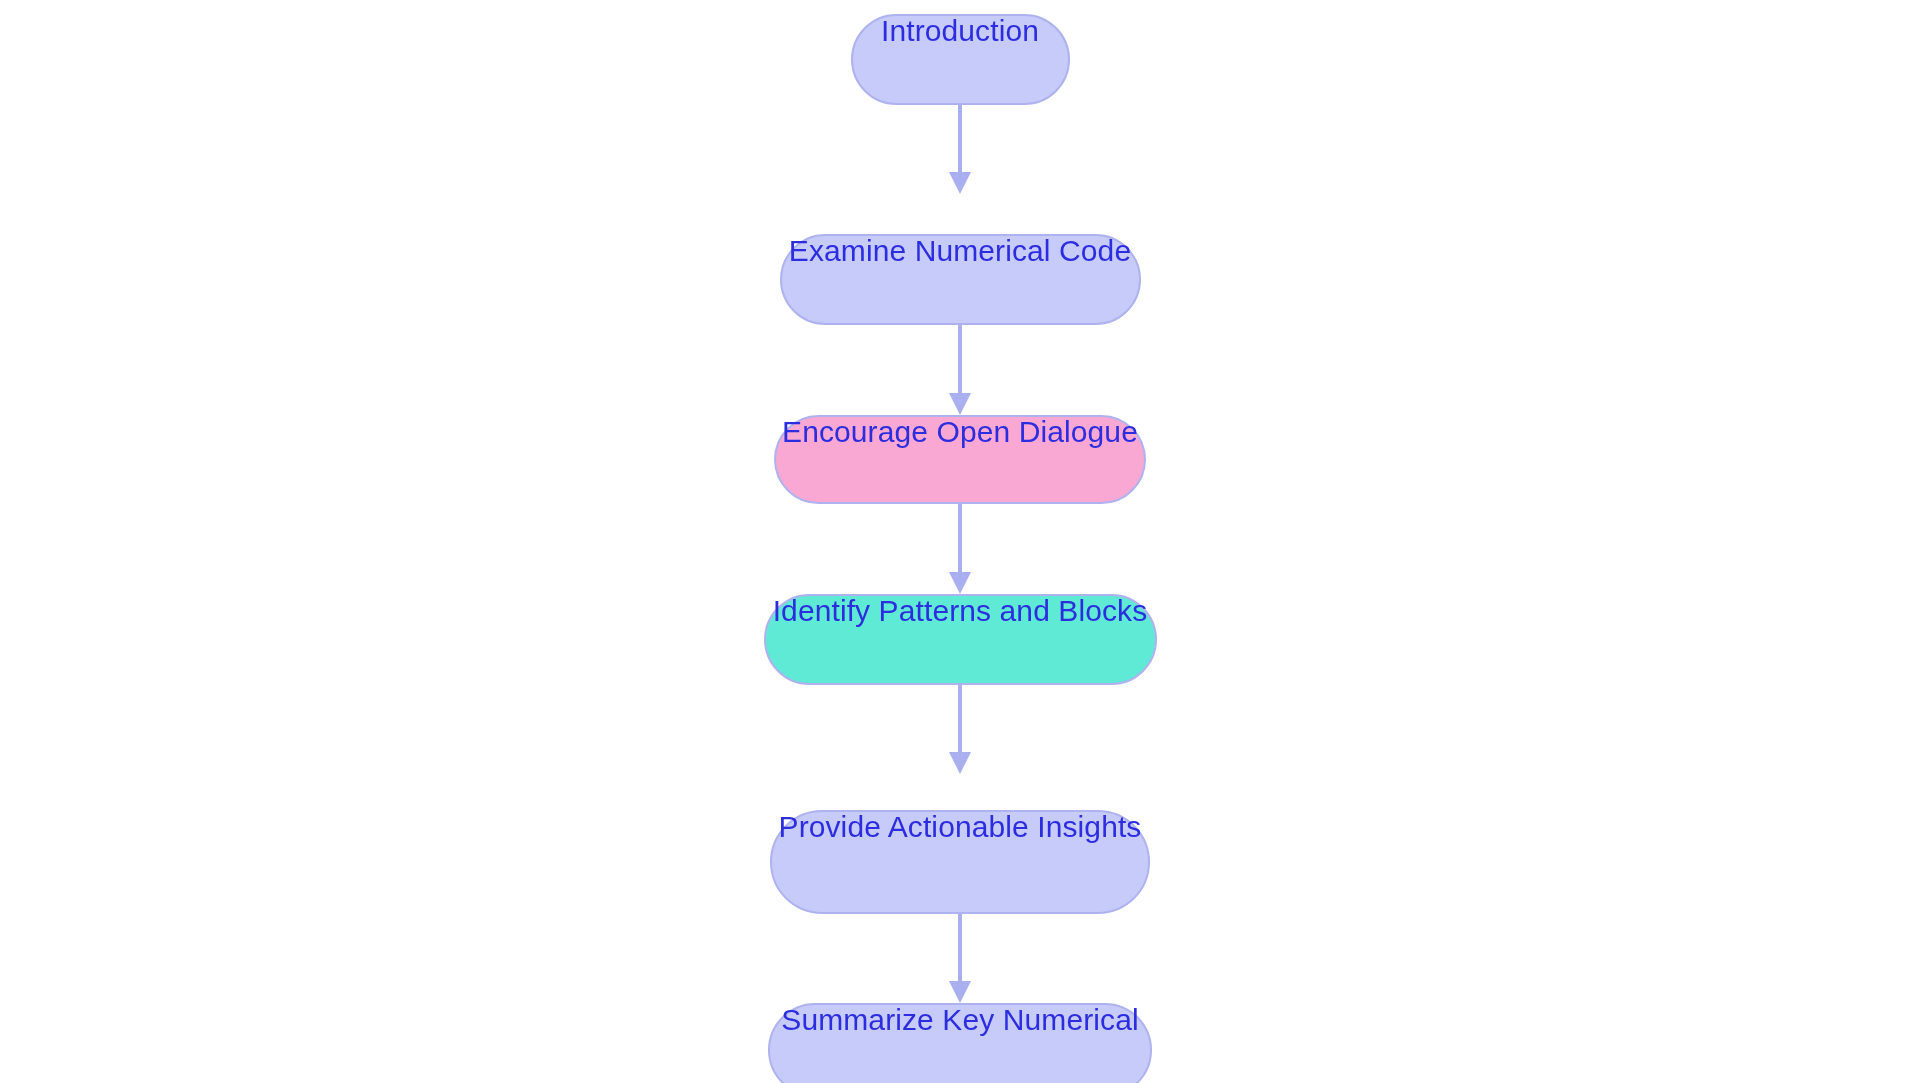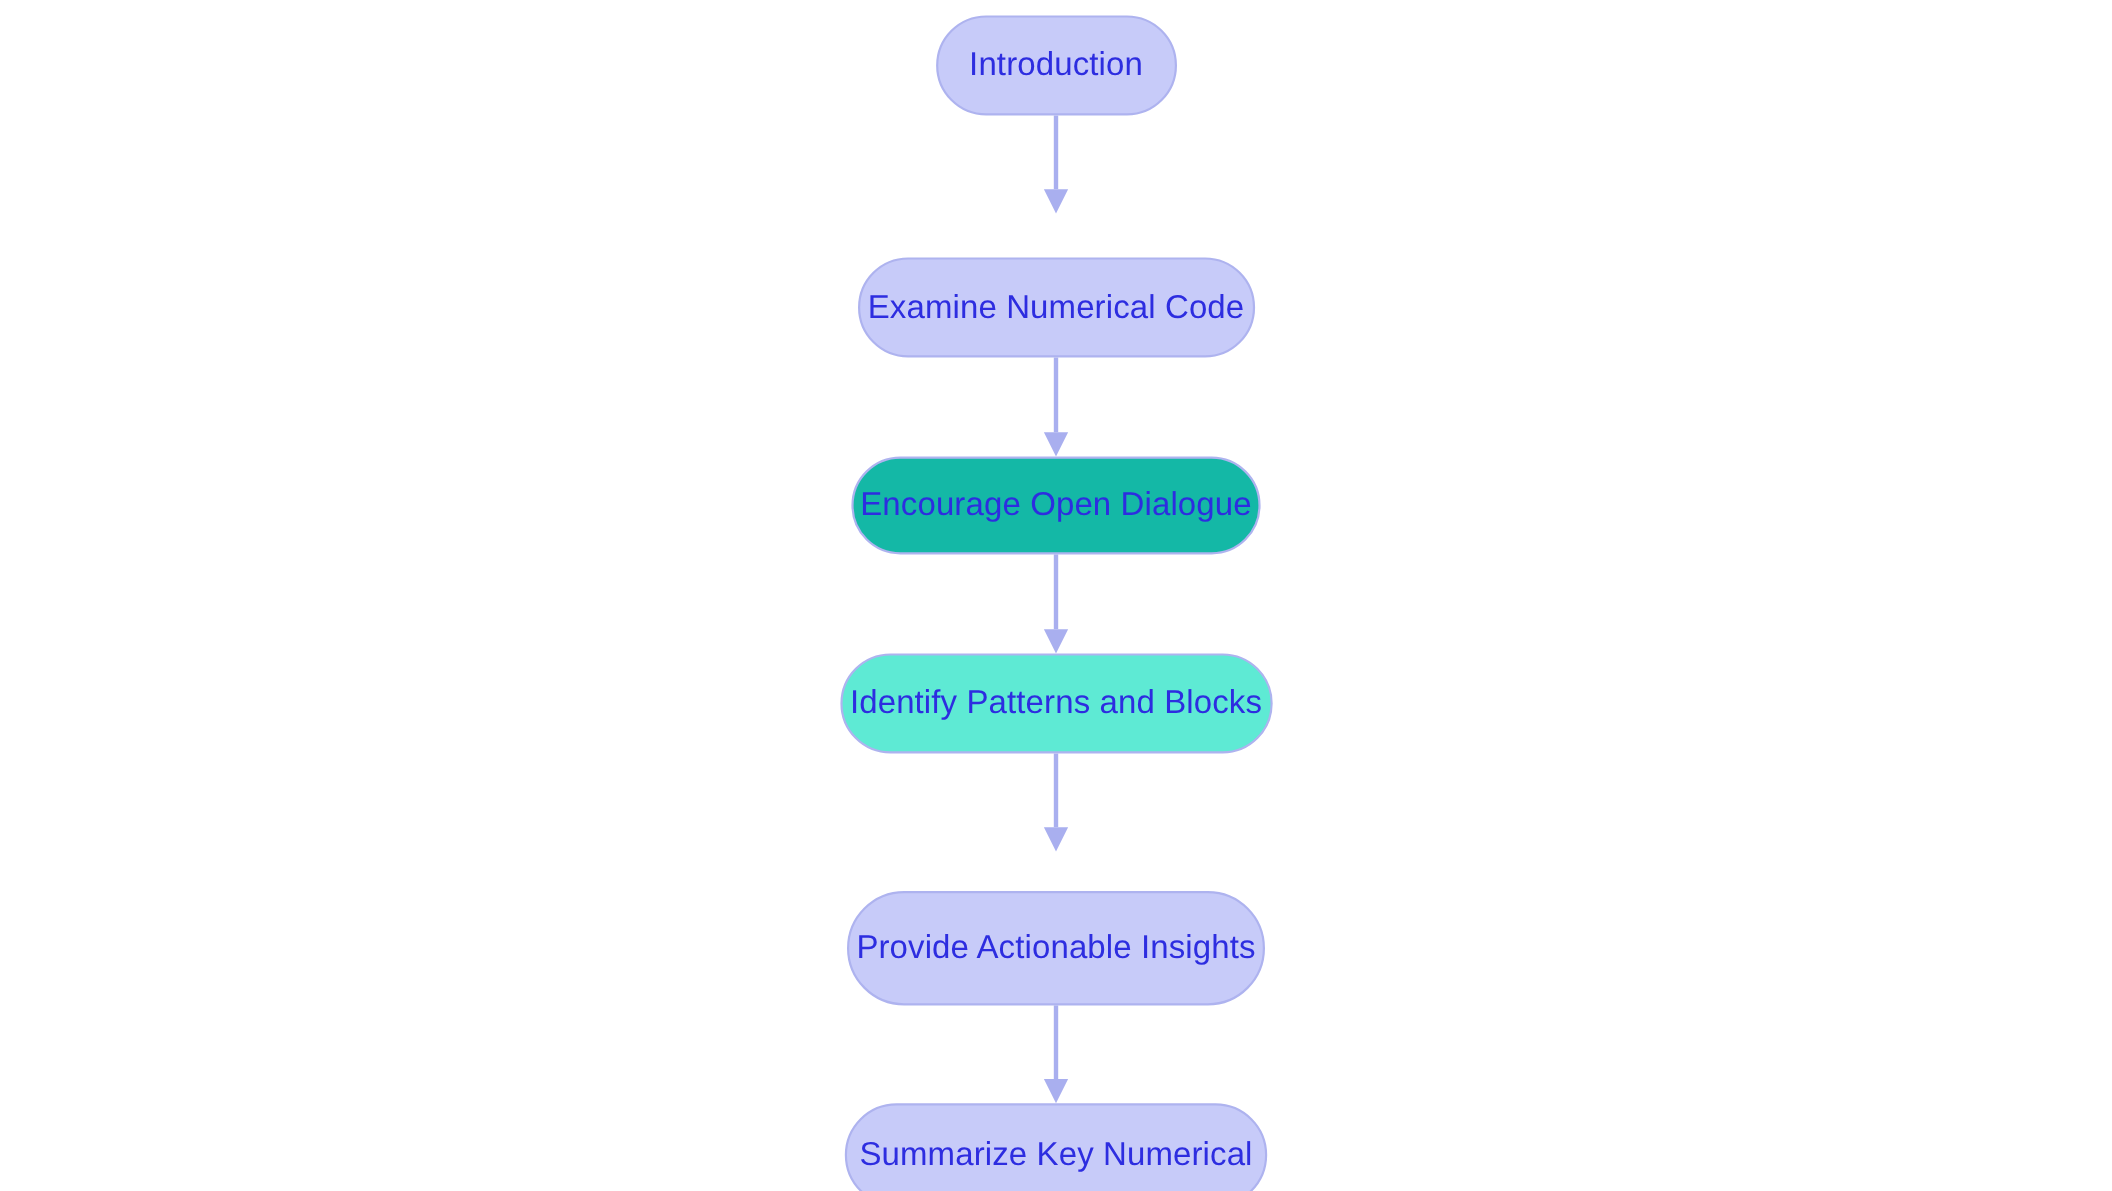--- a/index.html
+++ b/index.html
@@ -30,21 +30,20 @@
     height: 1083px;
     display: flex;
     flex-direction: column;
     align-items: center;
   }
 
   .node {
     position: relative;
     box-sizing: border-box;
     display: flex;
-    align-items: center;
     justify-content: center;
     background: #c7cbf9;
     border: 2px solid #aeb3ef;
     border-radius: 999px;
     color: #2d2de0;
     font-size: 30px;
     font-weight: 400;
     letter-spacing: 0.1px;
     white-space: nowrap;
     z-index: 2;
@@ -103,21 +102,21 @@
 
     <div class="node node-1" style="background: rgb(199, 203, 249); border-color: rgb(174, 179, 239); color: rgb(45, 45, 224); margin-top: 40px;">
       <span class="node-label">Examine Numerical Code</span>
     </div>
 
     <div class="connector">
       <div class="connector-line" style="background: rgb(169, 175, 239);"></div>
       <div class="connector-head" style="border-top-color: rgb(169, 175, 239);"></div>
     </div>
 
-    <div class="node node-2" style="background: #14b8a6; border-color: rgb(174, 179, 239); color: rgb(45, 45, 224);">
+    <div class="node node-2" style="background: #f9a8d4; border-color: rgb(174, 179, 239); color: rgb(45, 45, 224);">
       <span class="node-label">Encourage Open Dialogue</span>
     </div>
 
     <div class="connector">
       <div class="connector-line" style="background: rgb(169, 175, 239);"></div>
       <div class="connector-head" style="border-top-color: rgb(169, 175, 239);"></div>
     </div>
 
     <div class="node node-3" style="background: #5eead4; border-color: rgb(174, 179, 239); color: rgb(45, 45, 224);">
       <span class="node-label">Identify Patterns and Blocks</span>

